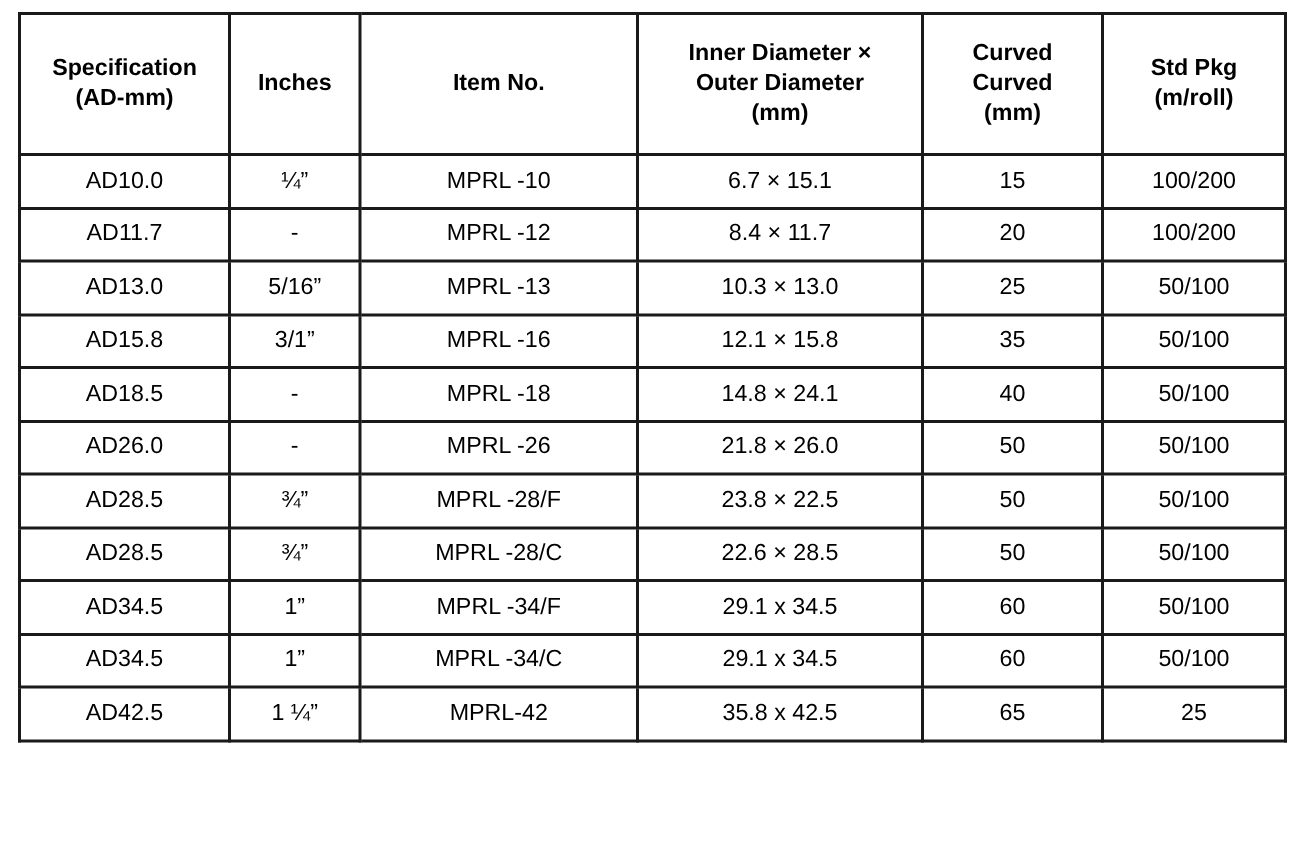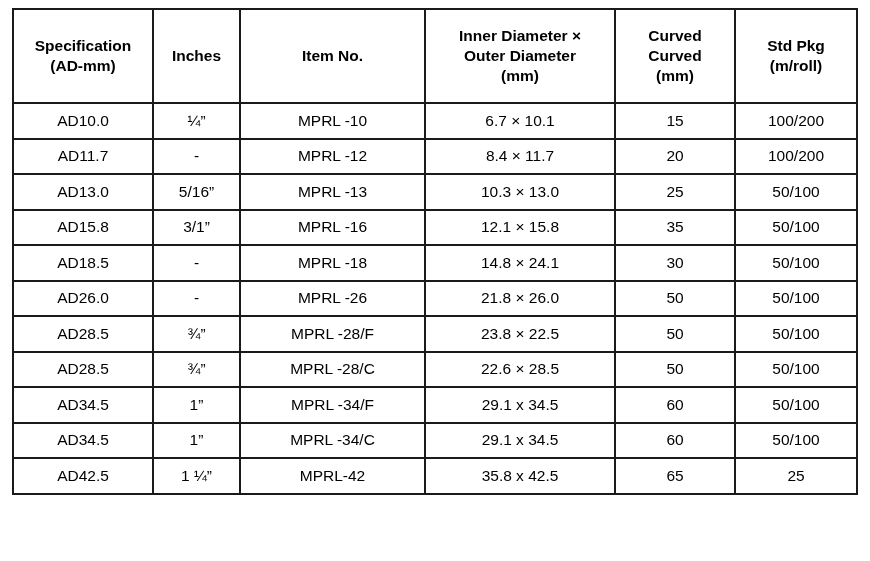--- a/index.html
+++ b/index.html
@@ -99,21 +99,21 @@
           <span class="hl">Std Pkg</span>
           <span class="hl">(m/roll)</span>
         </th>
       </tr>
     </thead>
     <tbody>
       <tr>
         <td class="nowrap">AD10.0</td>
         <td class="nowrap">¼”</td>
         <td class="nowrap">MPRL -10</td>
-        <td class="nowrap">6.7 × 10.1</td>
+        <td class="nowrap">6.7 × 15.1</td>
         <td class="nowrap">15</td>
         <td class="nowrap">100/200</td>
       </tr>
       <tr>
         <td class="nowrap">AD11.7</td>
         <td class="nowrap">-</td>
         <td class="nowrap">MPRL -12</td>
         <td class="nowrap">8.4 × 11.7</td>
         <td class="nowrap">20</td>
         <td class="nowrap">100/200</td>
@@ -132,21 +132,21 @@
         <td class="nowrap">MPRL -16</td>
         <td class="nowrap">12.1 × 15.8</td>
         <td class="nowrap">35</td>
         <td class="nowrap">50/100</td>
       </tr>
       <tr>
         <td class="nowrap">AD18.5</td>
         <td class="nowrap">-</td>
         <td class="nowrap">MPRL -18</td>
         <td class="nowrap">14.8 × 24.1</td>
-        <td class="nowrap">30</td>
+        <td class="nowrap">40</td>
         <td class="nowrap">50/100</td>
       </tr>
       <tr>
         <td class="nowrap">AD26.0</td>
         <td class="nowrap">-</td>
         <td class="nowrap">MPRL -26</td>
         <td class="nowrap">21.8 × 26.0</td>
         <td class="nowrap">50</td>
         <td class="nowrap">50/100</td>
       </tr>

